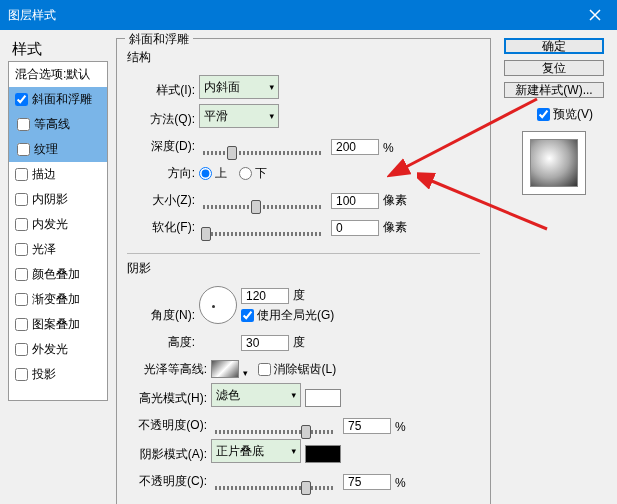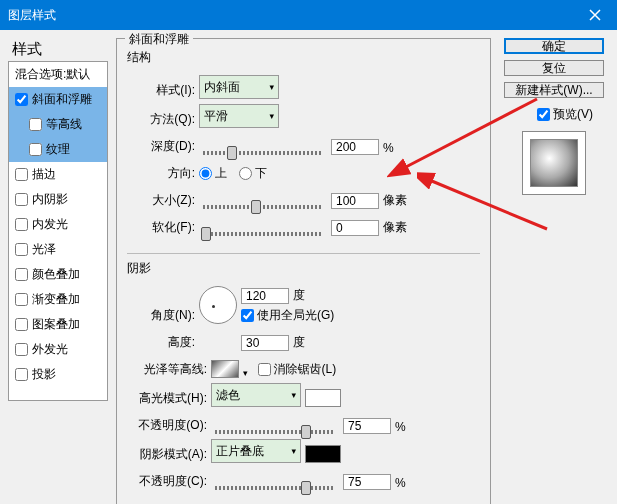--- a/index.html
+++ b/index.html
@@ -4,21 +4,21 @@
 <style>
 * { box-sizing: border-box; margin: 0; padding: 0; font-family: "Microsoft YaHei", "SimSun", sans-serif; font-size: 12px; }
 body { background: #fff; width: 617px; height: 504px; overflow: hidden; }
 .titlebar { background: #0078d7; color: #fff; height: 30px; display: flex; align-items: center; padding: 0 8px; justify-content: space-between; }
 .titlebar .close { width: 45px; height: 30px; display: flex; align-items: center; justify-content: center; cursor: pointer; margin-right: -8px; }
 .main { display: flex; height: 474px; background: #f0f0f0; padding: 8px; gap: 8px; }
 .styles-panel { width: 100px; }
 .panel-title { padding: 2px 4px; font-size: 15px; }
 .styles-list { border: 1px solid #999; background: #fff; height: 340px; }
 .style-item { padding: 4px 6px; display: flex; align-items: center; gap: 4px; }
-.style-item.subitem { padding-left: 20px; }
+.style-item.subitem { padding-left: 8px; }
 .style-item.selected { background: #7ab5e8; }
 .style-item.highlight-sub { background: #7ab5e8; }
 .style-item input[type=checkbox] { margin: 0; }
 .center { flex: 1; display: flex; flex-direction: column; gap: 8px; }
 .group { border: 1px solid #999; padding: 8px 10px; position: relative; }
 .group-title { position: absolute; top: -8px; left: 8px; background: #f0f0f0; padding: 0 4px; }
 .group.subgroup { border: none; padding: 2px 0 8px 0; }
 .group.subgroup .group-title { position: static; background: none; padding: 0 0 4px 0; display: block; }
 .row { display: flex; align-items: flex-end; gap: 4px; margin: 5px 0; min-height: 22px; }
 .row .label { width: 68px; text-align: right; font-size: 12px; }

